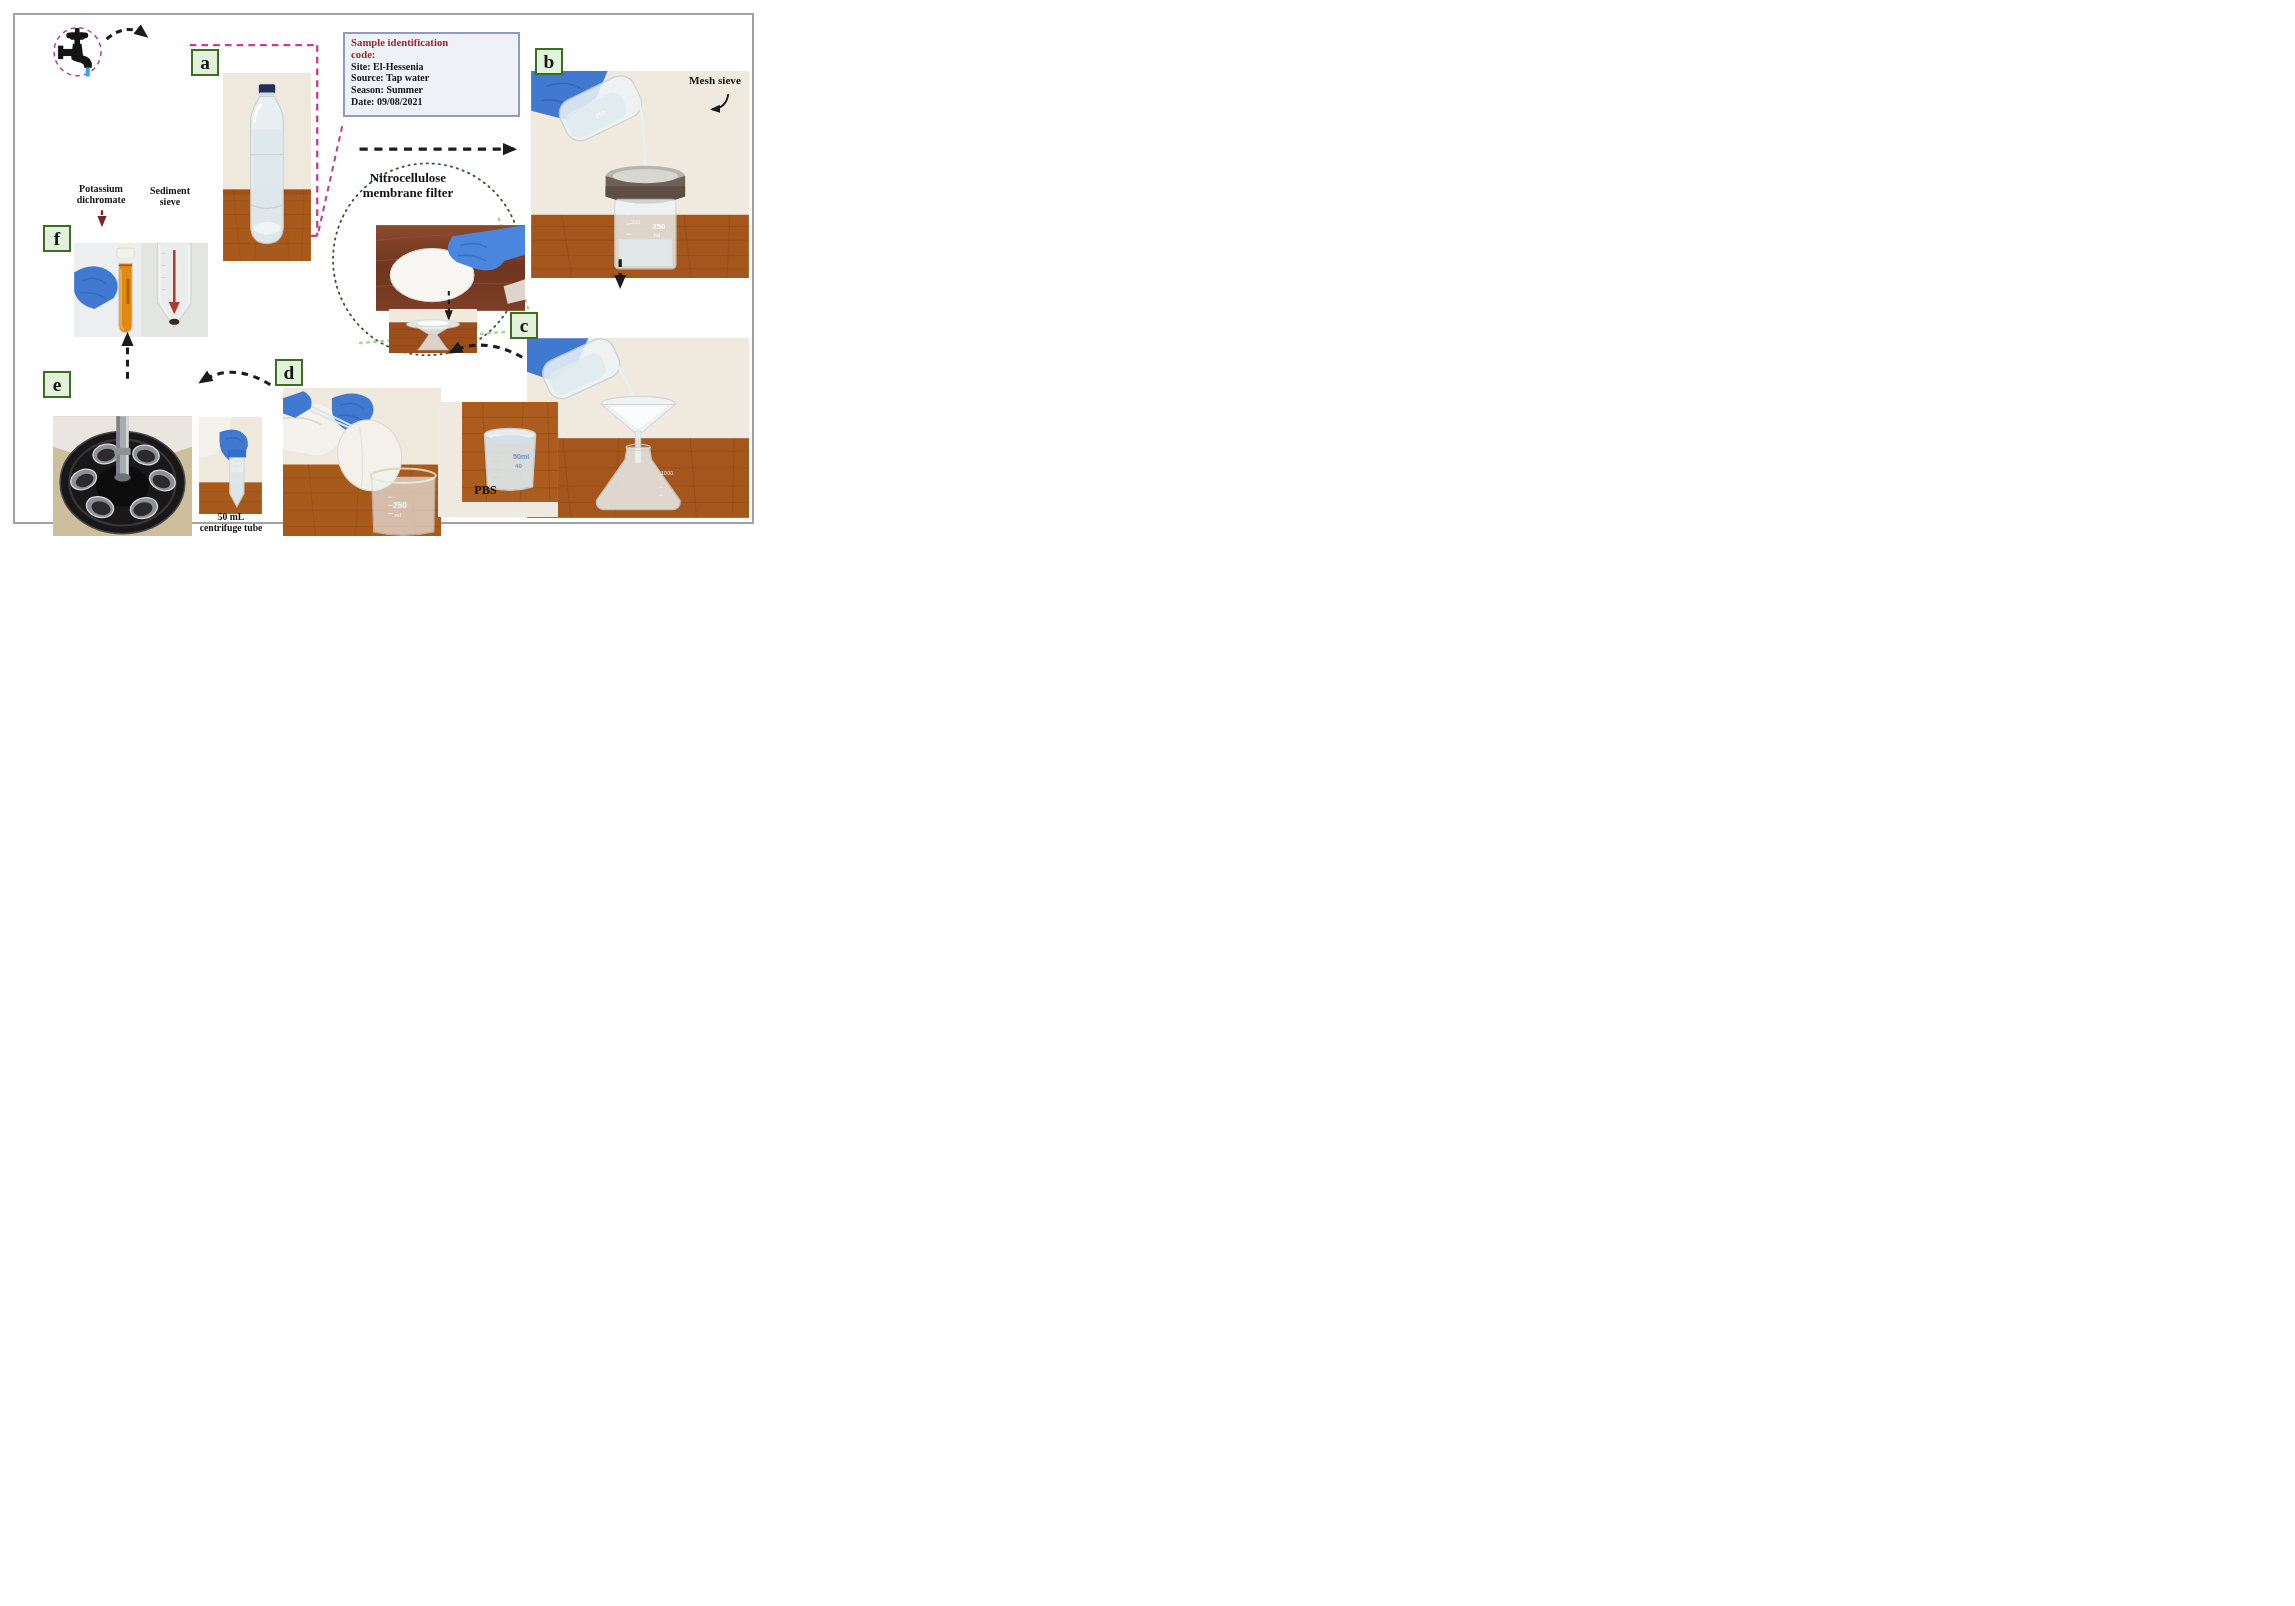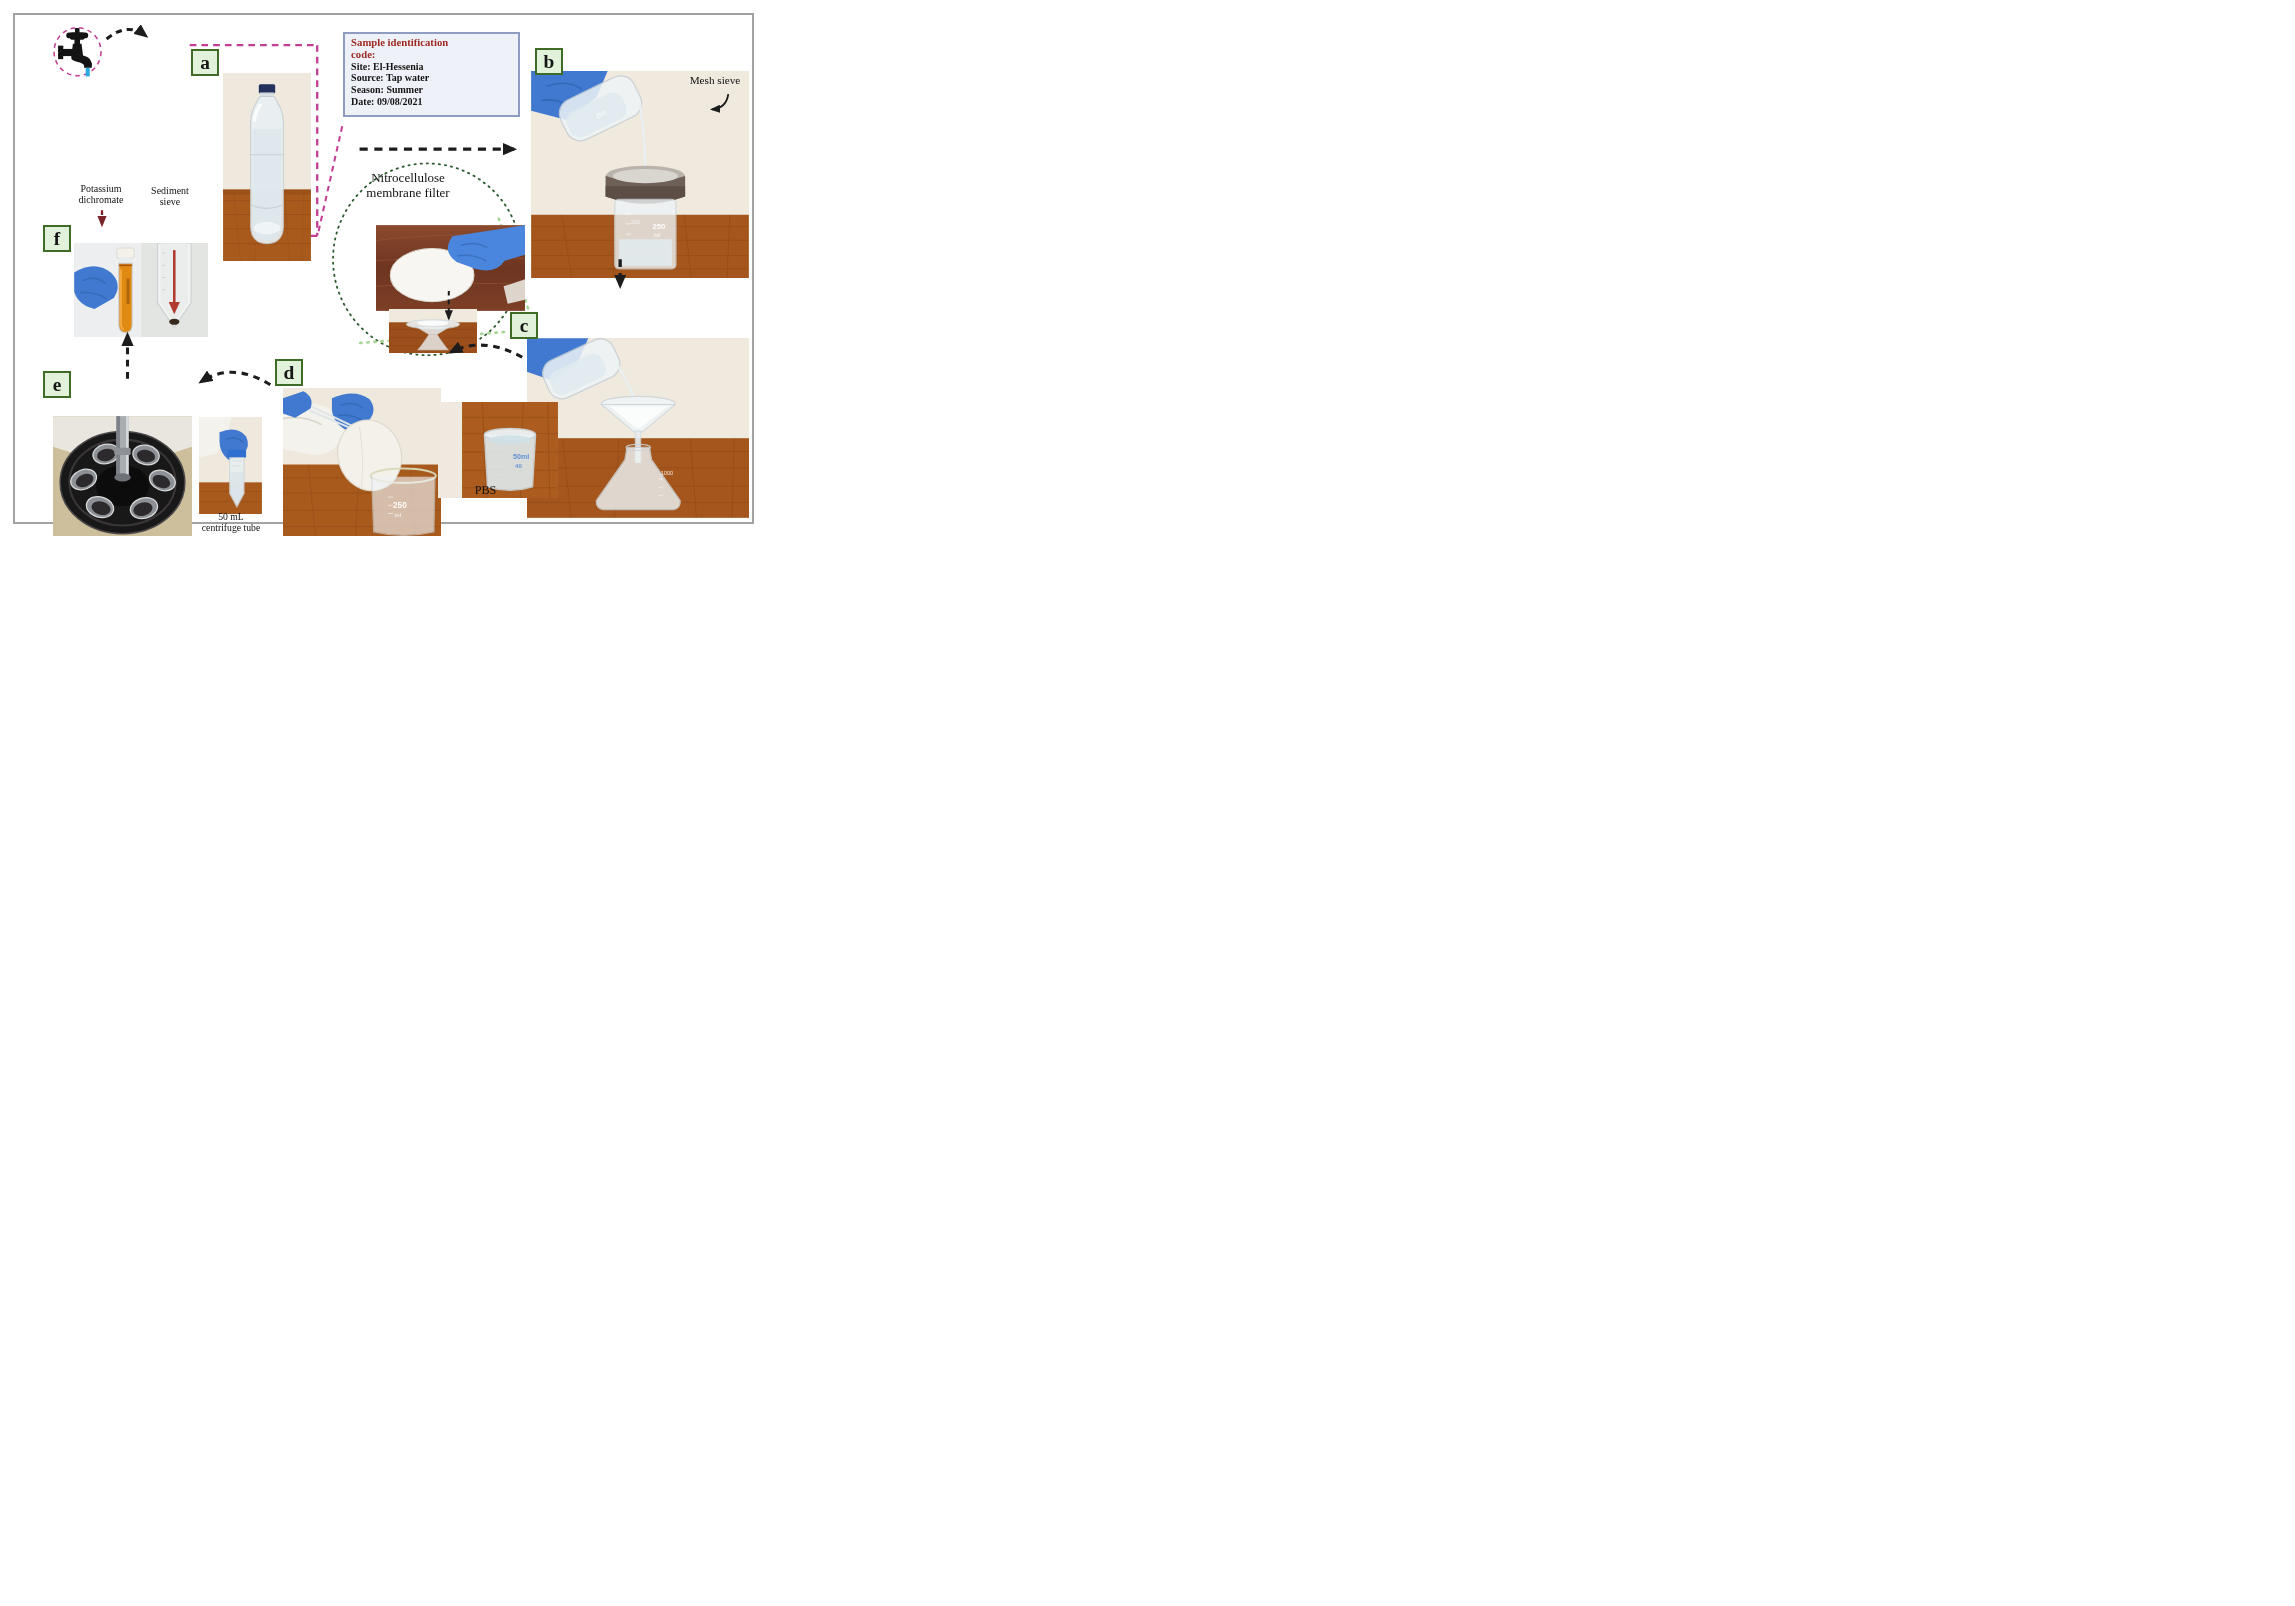--- a/index.html
+++ b/index.html
@@ -5,21 +5,21 @@
   html,body{margin:0;padding:0;background:#ffffff;}
   body{width:765px;height:536px;position:relative;overflow:hidden;
        font-family:"Liberation Serif","DejaVu Serif",serif;}
   .abs{position:absolute;}
   
   #frame{left:13.3px;top:13.3px;width:737px;height:507px;border:2px solid #a2a2a2;background:#ffffff;}
   
   #svg-back{left:0;top:0;z-index:2;}
   .photo{z-index:3;overflow:hidden;background:#efe9e0;margin-top:25px;}
   #svg-front{left:0;top:0;z-index:5;pointer-events:none;}
-  .txt{z-index:6;color:#121212;font-weight:normal;text-align:center;line-height:1.12;}
+  .txt{z-index:6;color:#121212;font-weight:bold;text-align:center;line-height:1.12;}
   
   .step-label{z-index:7;width:28px;height:27px;display:flex;align-items:center;justify-content:center;
       background:var(--label-bg,#e2f2da);border:2px solid var(--label-border,#3e6b26);
       font-size:19.4px;font-weight:bold;color:#161616;box-sizing:border-box;}
   
   #sample-box{left:343px;top:32px;width:177px;height:85px;z-index:7;background:var(--box-bg,#eef1f8);
       border:2px solid var(--box-border,#8e9cc0);box-sizing:border-box;padding:3.1px 5.1px 2px 6.1px;}
   #sample-box .title{color:var(--title-red,#9e2a22);font-size:10.7px;font-weight:bold;line-height:1.1;}
   #sample-box .row{color:#131313;font-size:10px;font-weight:bold;line-height:1.17;}
   .cap{font-size:10px;}
@@ -206,21 +206,21 @@
     <g>
       <ellipse cx="236" cy="172" rx="64" ry="14" fill="none" stroke="#d8d9b9" stroke-width="4" opacity=".95"></ellipse>
       <path d="M174 174 L178 282 Q236 296 296 282 L298 174" fill="#eef3f5" stroke="#ccd4d8" stroke-width="2.5" opacity=".65"></path>
       <text x="216" y="236" font-size="16" font-weight="bold" fill="#ffffff" opacity=".95">250</text>
       <text x="219" y="252" font-size="12" fill="#ffffff" opacity=".9">ml</text>
       <path d="M206 214 h10 M206 230 h10 M206 246 h10" stroke="#ffffff" stroke-width="1.5" opacity=".7"></path>
     </g>
   </svg>
 </div>
 
-<div class="photo abs" style="left:438px;top:377px;width:96px;height:96px;padding-left:24px;">
+<div class="photo abs" style="left:438px;top:377px;width:96px;height:115px;padding-left:24px;">
   <svg width="96" height="100" viewBox="0 0 188 196">
     <rect width="188" height="196" fill="#ab5c1e"></rect>
     <g stroke="#7e3d10" stroke-width="1.5" opacity=".45">
       <path d="M0 30 h188 M0 62 h188 M0 98 h188 M0 134 h188 M0 168 h188"></path>
       <path d="M40 0 l8 196 M120 0 l-6 196 M168 0 l4 196"></path>
     </g>
     <g>
       <path d="M44 64 L50 166 Q94 180 138 166 L144 64" fill="#dfeaee" stroke="#cdd6da" stroke-width="3" opacity=".9"></path>
       <ellipse cx="94" cy="64" rx="50" ry="12" fill="#eef4f6" stroke="#cdd6da" stroke-width="3" opacity=".95"></ellipse>
       <ellipse cx="94" cy="74" rx="42" ry="9" fill="#cfe0e6" opacity=".9"></ellipse>

